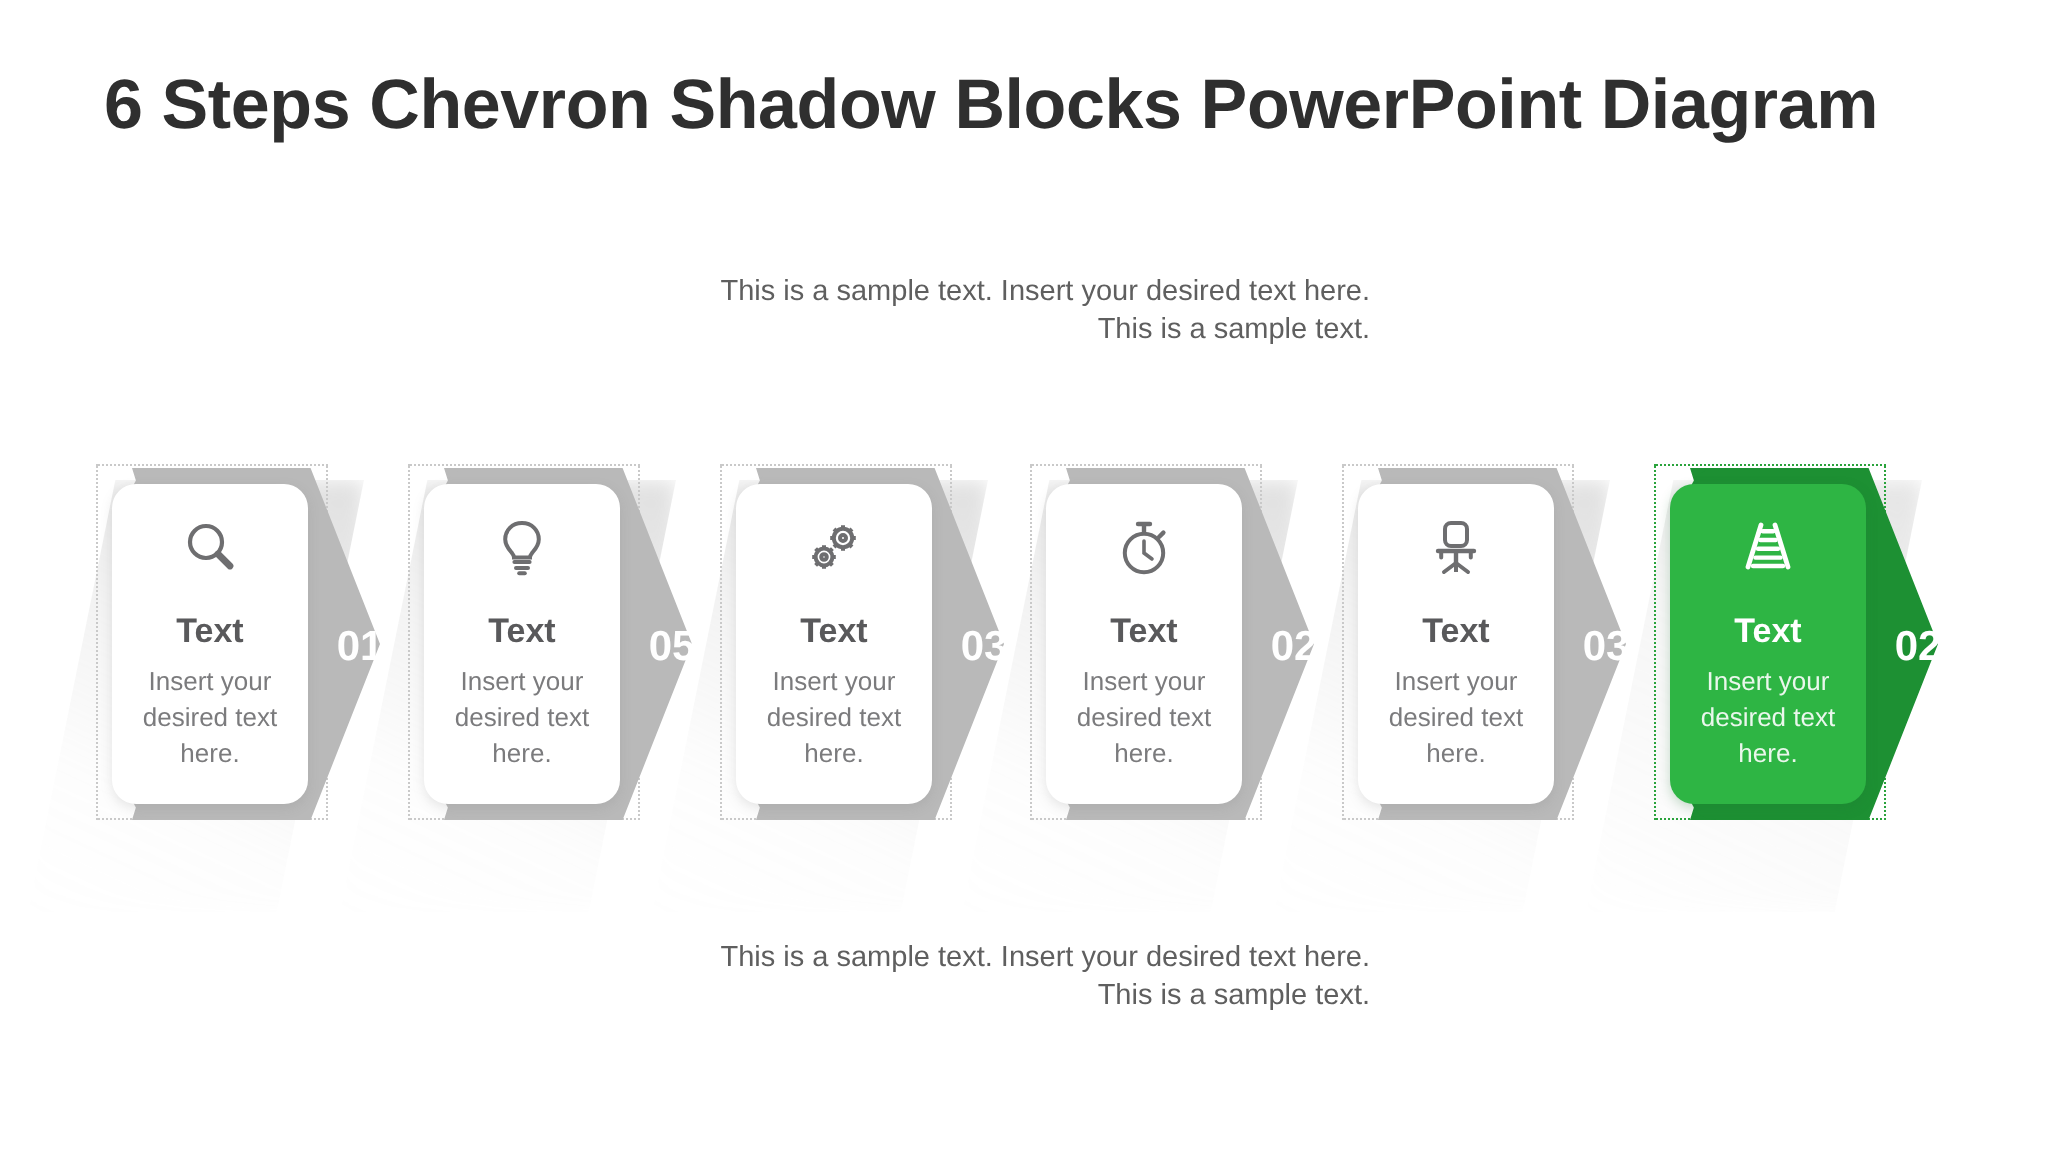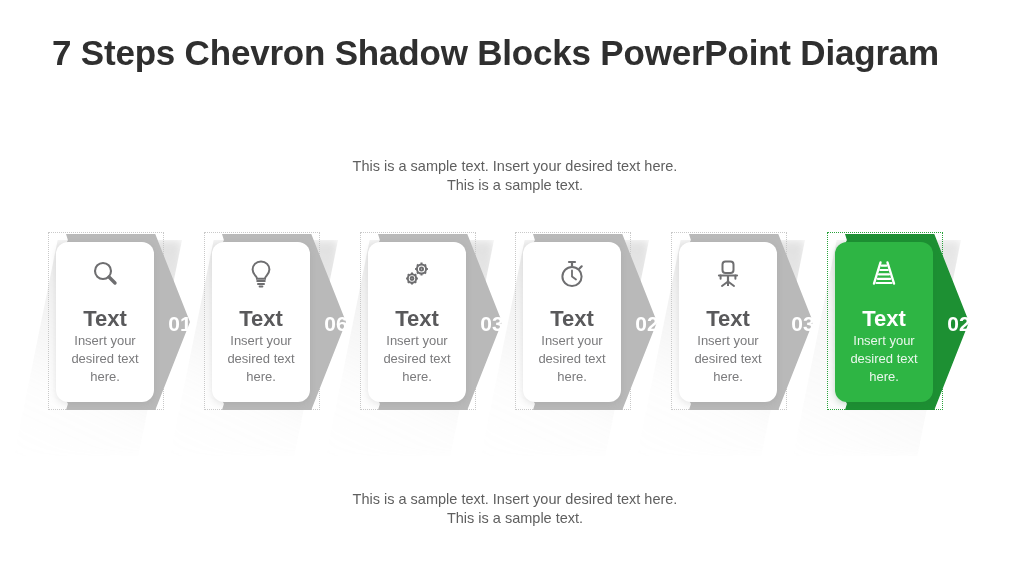--- a/index.html
+++ b/index.html
@@ -26,25 +26,24 @@
     color: #2f2f2f;
     letter-spacing: -0.2px;
     white-space: nowrap;
   }
 
   
   .caption {
     position: absolute;
     width: 340px;
     left: 345px;
-    text-align: center;
+    text-align: right;
     font-size: 14.5px;
     line-height: 19px;
     color: #5f5f5f;
-    margin-top: 20px;
   }
   .caption-top { top: 137px; }
   .caption-bottom { top: 470px; }
 
   
   .diagram {
     position: absolute;
     left: 0;
     top: 0;
     width: 1024px;
@@ -123,21 +122,21 @@
     line-height: 0;
   }
   .step .icon svg { display: inline-block; }
 
   .step .head {
     position: absolute;
     left: 0;
     top: 64px;
     width: 98px;
     text-align: center;
-    font-size: 22px;
+    font-size: 17px;
     font-weight: 700;
     color: #59595b;
   }
   .step .body {
     position: absolute;
     left: 4px;
     top: 90px;
     width: 90px;
     text-align: center;
     font-size: 13px;
@@ -166,21 +165,21 @@
   }
   .step.active .head { color: #ffffff; }
   .step.active .body { color: #eaf7ec; }
   .step.active .long-shadow {
     background: linear-gradient(205deg, rgba(150,150,150,0.26) 0%, rgba(180,180,180,0.12) 40%, rgba(255,255,255,0) 100%);
   }
 </style>
 </head>
 <body>
 
-<div class="slide-title">7 Steps Chevron Shadow Blocks PowerPoint Diagram</div>
+<div class="slide-title">6 Steps Chevron Shadow Blocks PowerPoint Diagram</div>
 
 <div class="caption caption-top">This is a sample text. Insert your desired text here. This is a sample text.</div>
 
 <div class="diagram" id="diagram">
     <div class="step" style="left: 48px;">
       <div class="long-shadow"></div>
       <div class="dotted"></div>
       <div class="chevron"></div>
       <div class="chevron-round"></div>
       <div class="card">
@@ -200,21 +199,21 @@
       <div class="chevron-round"></div>
       <div class="card">
         <div class="icon"><svg width="26" height="30" viewBox="0 0 26 30" fill="none">
             <path d="M13 2.5c-5 0-8.4 3.7-8.4 8.1 0 3.2 1.9 5.1 3.2 6.6.8 1 1.2 1.6 1.2 2.5h8c0-.9.4-1.5 1.2-2.5 1.3-1.5 3.2-3.4 3.2-6.6 0-4.4-3.4-8.1-8.4-8.1z" stroke="#6e6e70" stroke-width="2"></path>
             <path d="M9.2 22h7.6M10 25h6" stroke="#6e6e70" stroke-width="2" stroke-linecap="round"></path>
             <path d="M11.6 27.6h2.8" stroke="#6e6e70" stroke-width="2" stroke-linecap="round"></path>
           </svg></div>
         <div class="head">Text</div>
         <div class="body">Insert your desired text here.</div>
       </div>
-      <div class="num">06</div>
+      <div class="num">05</div>
     </div>
     <div class="step" style="left: 360px;">
       <div class="long-shadow"></div>
       <div class="dotted"></div>
       <div class="chevron"></div>
       <div class="chevron-round"></div>
       <div class="card">
         <div class="icon"><svg width="30" height="30" viewBox="0 0 30 30" fill="none">
             <g stroke="#6e6e70" stroke-width="2">
               <circle cx="19.5" cy="10" r="4.6"></circle>

